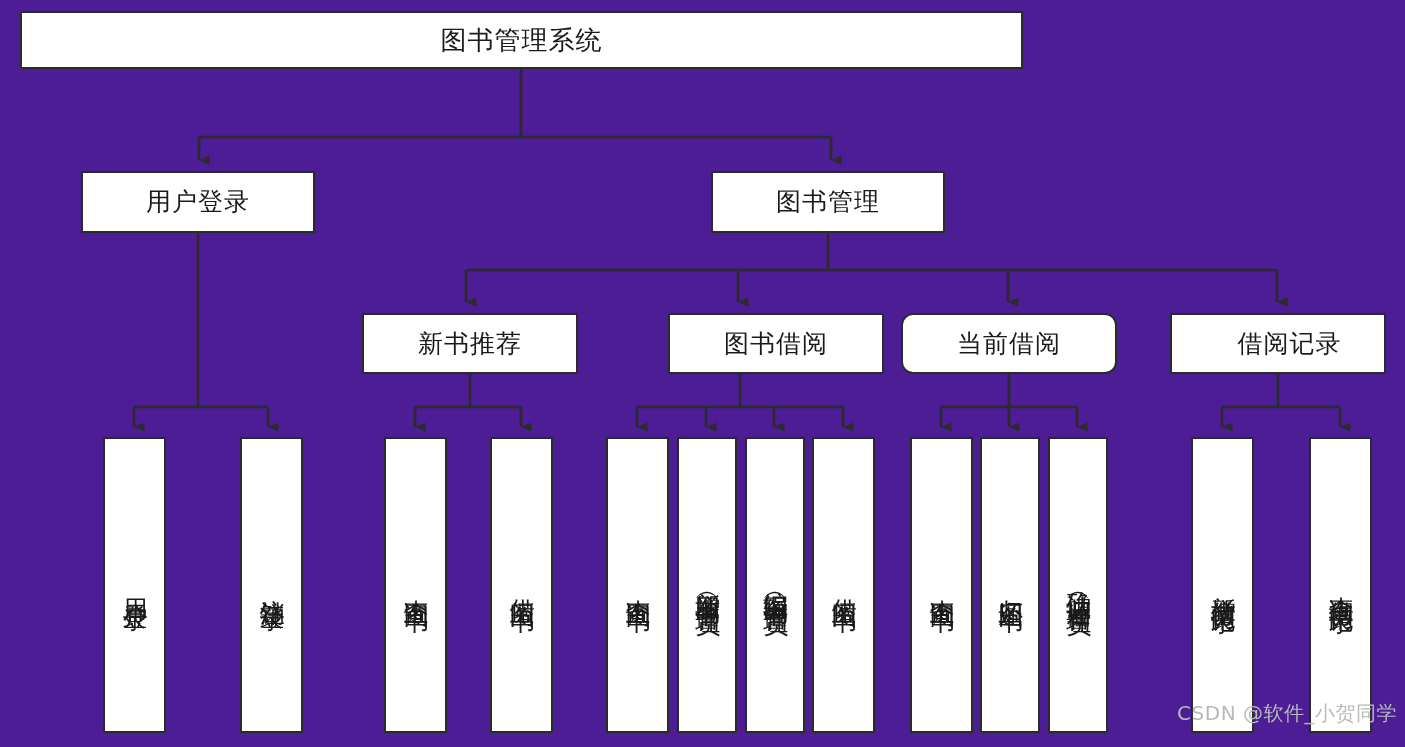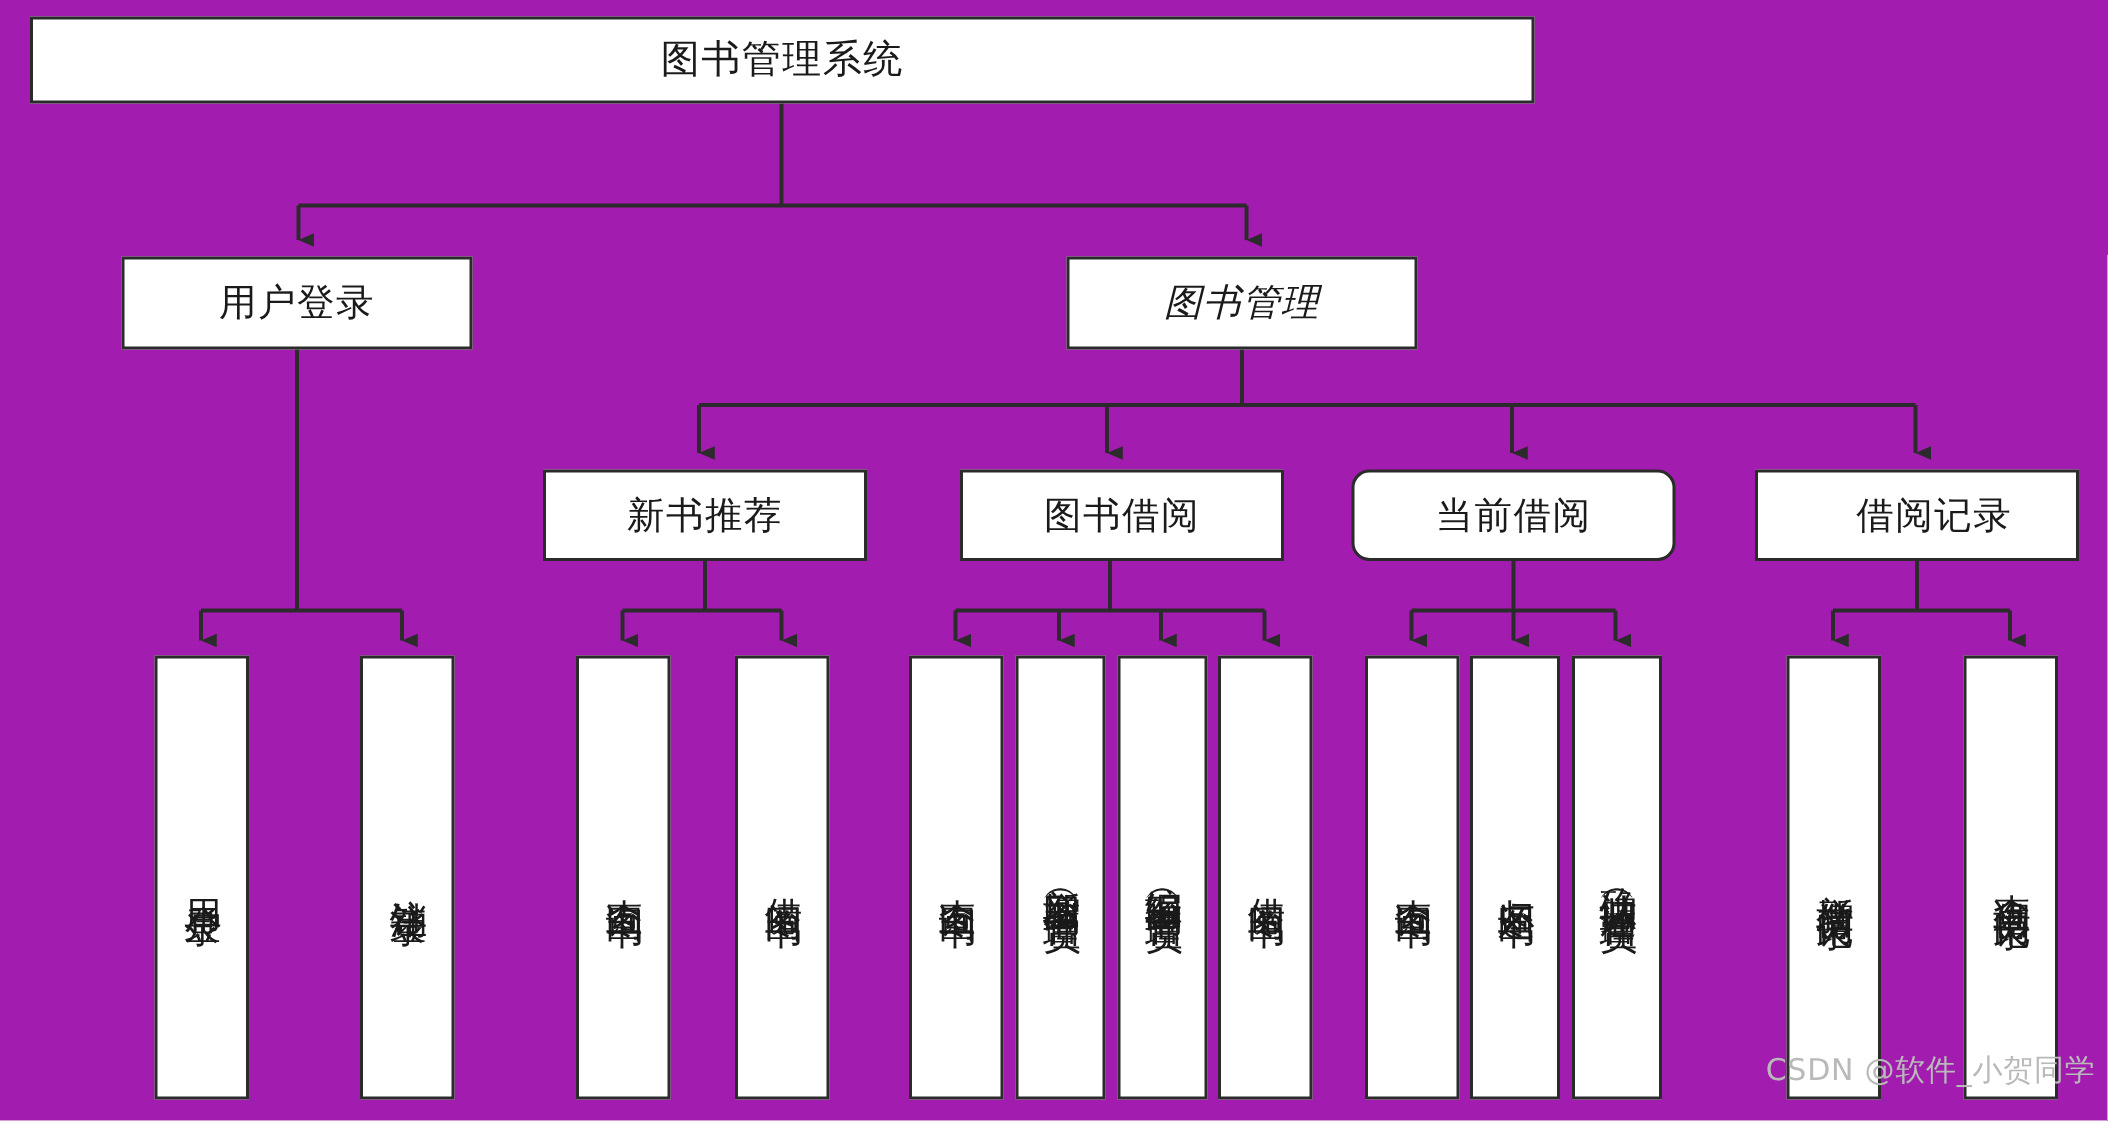--- a/index.html
+++ b/index.html
@@ -7,21 +7,21 @@
     padding: 0;
     background: #ffffff;
   }
   body {
     font-family: "DejaVu Sans", "Liberation Sans", sans-serif;
   }
   #canvas {
     position: relative;
     width: 1405px;
     height: 747px;
-    background: #a21caf;
+    background: #4c1d95;
     overflow: hidden;
   }
   svg#wires {
     position: absolute;
     left: 0;
     top: 0;
     width: 1405px;
     height: 747px;
     pointer-events: none;
   }
@@ -122,28 +122,28 @@
     </g>
   </svg>
 
   <div class="node h root" style="left:20px; top:11px; width:1003px; height:58px;">
     <span>图书管理系统</span>
   </div>
 
   <div class="node h" style="left:81px; top:171px; width:234px; height:62px;">
     <span>用户登录</span>
   </div>
-  <div class="node h" style="left:711px; top:171px; width:234px; height:62px;font-style:italic;">
+  <div class="node h" style="left:711px; top:171px; width:234px; height:62px;">
     <span>图书管理</span>
   </div>
 
   <div class="node h" style="left:362px; top:313px; width:216px; height:61px;">
     <span>新书推荐</span>
   </div>
-  <div class="node h" style="left:640px; top:313px; width:216px; height:61px;">
+  <div class="node h" style="left:668px; top:313px; width:216px; height:61px;">
     <span>图书借阅</span>
   </div>
   <div class="node h" style="left:901px; top:313px; width:216px; height:61px;border-radius:12px;">
     <span>当前借阅</span>
   </div>
   <div class="node h" style="left:1170px; top:313px; width:216px; height:61px;padding-left:23px;">
     <span>借阅记录</span>
   </div>
 
   <div class="node v" style="left:103px; top:437px; width:63px; height:296px;">

